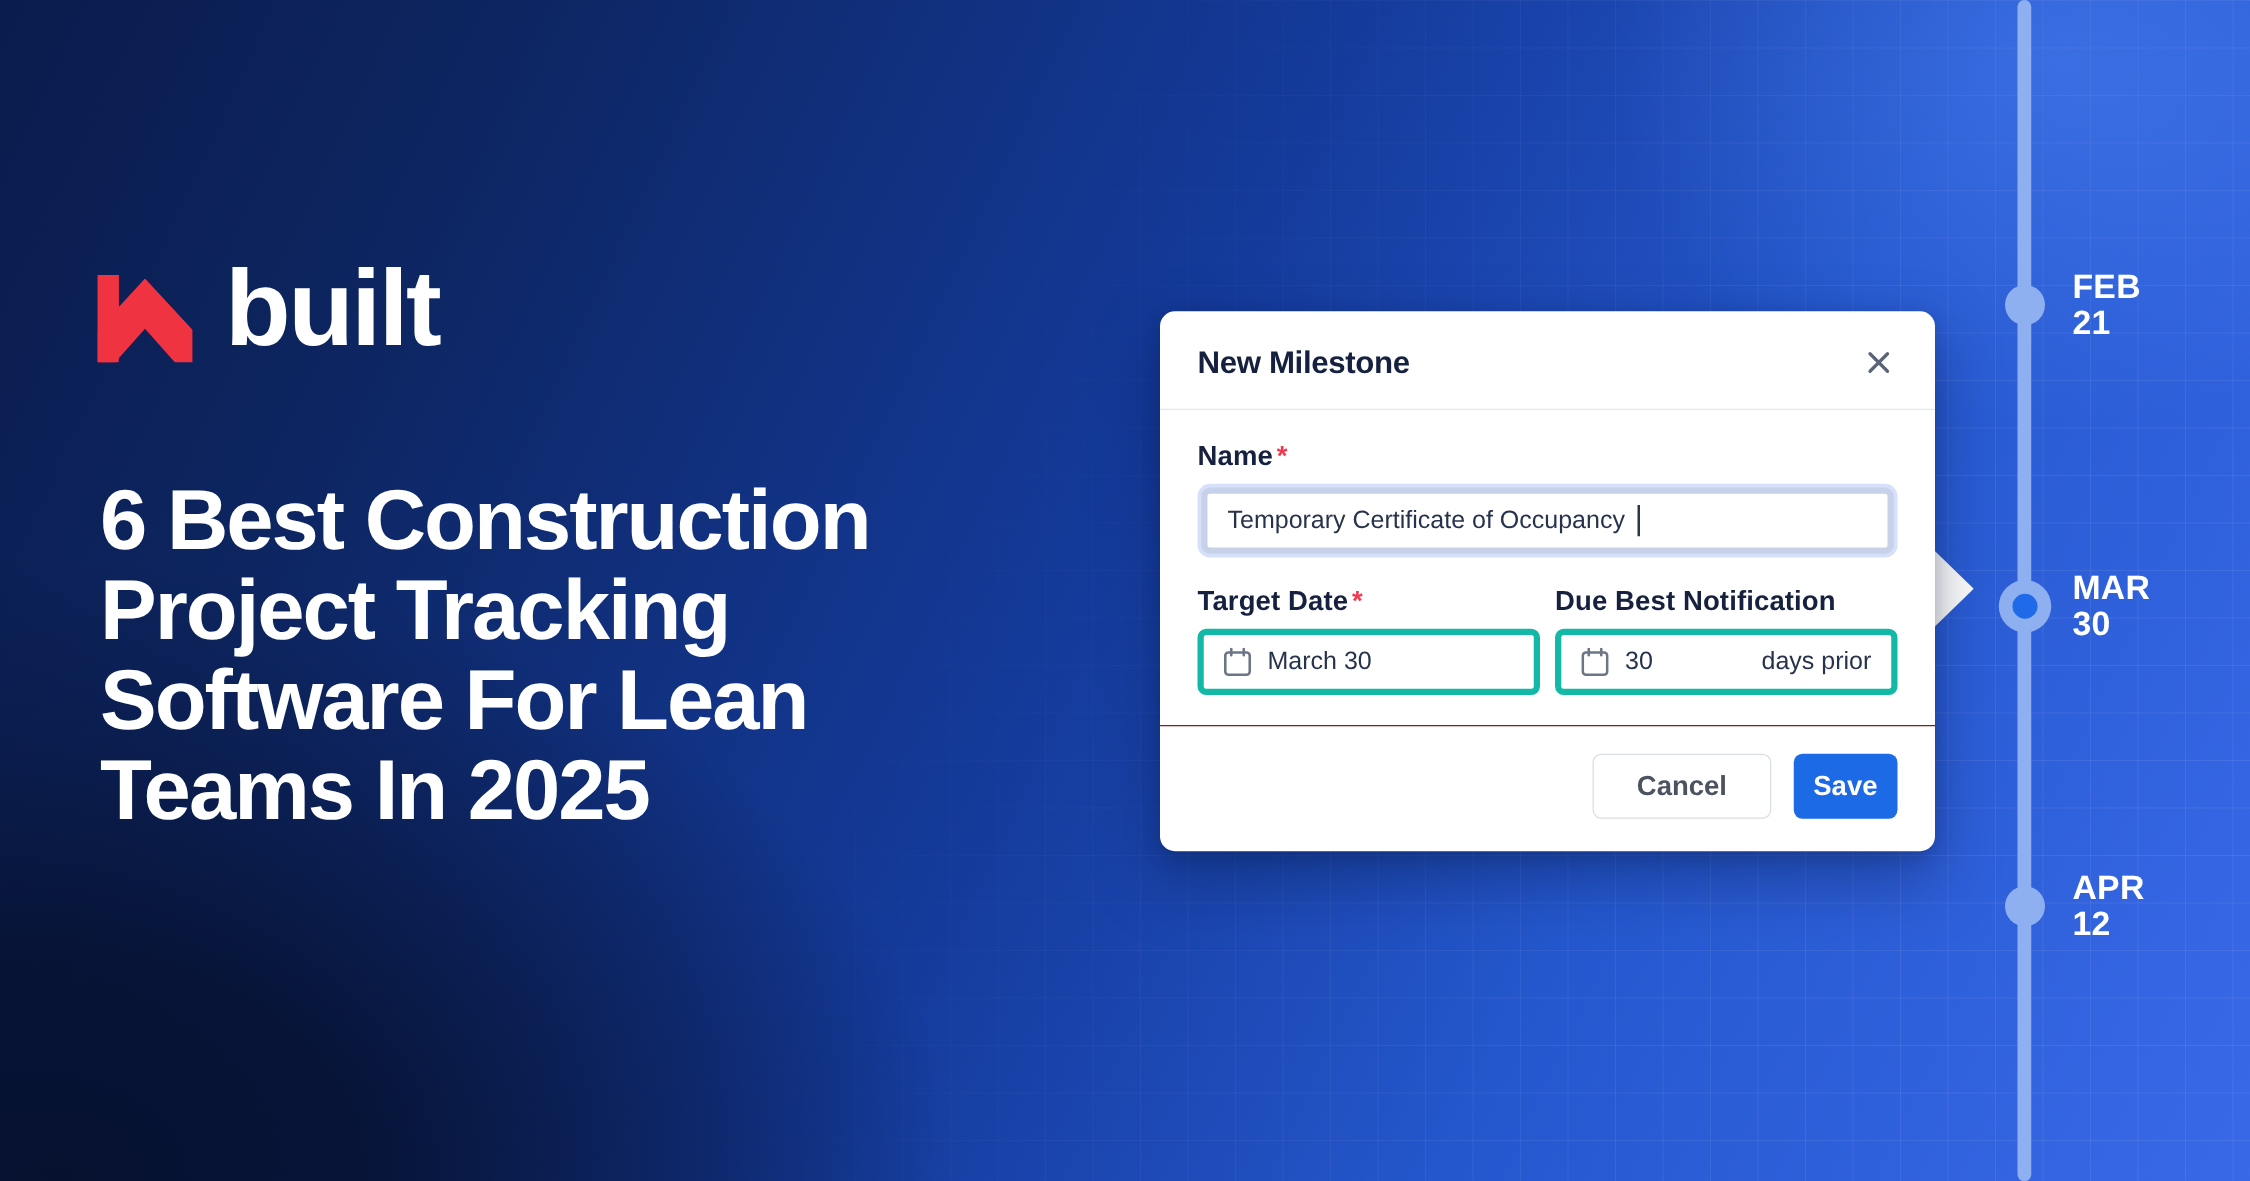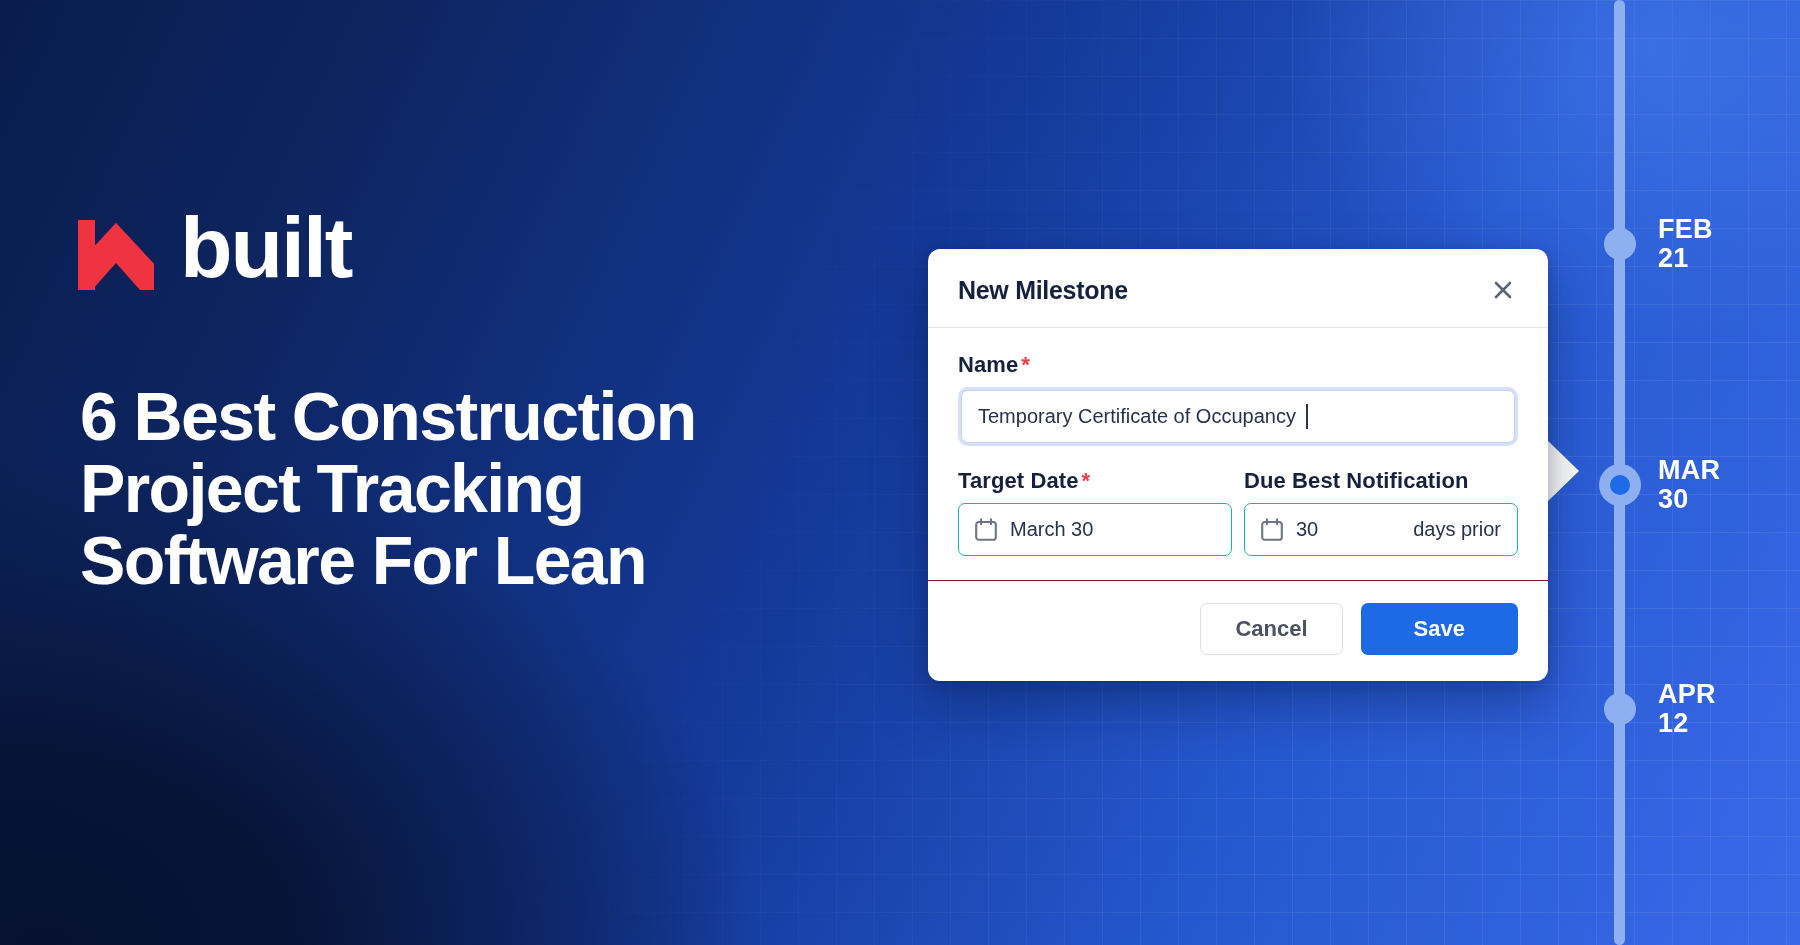--- a/index.html
+++ b/index.html
@@ -105,21 +105,21 @@
   #modal-close svg { display:block; }
 
   #modal-body { padding:24px 30px 24px 30px; }
 
   .field-label {
     font-size:22px; font-weight:700; color:#15213f; margin-bottom:9px; letter-spacing:0.1px;
   }
   .req { color:#ef3b4f; font-weight:700; margin-left:3px; }
 
   .input-shell {
-    border:1px solid #14b8a6; border-radius:7px; background:#ffffff;
+    border:5px solid #14b8a6; border-radius:7px; background:#ffffff;
     height:53px; display:flex; align-items:center; padding:0 16px;
   }
   #name-input-focus {
     border-radius:10px; padding:3px; background:#d6e0fb; margin-bottom:22px;
   }
   #name-input-focus .input-shell { border-color:#c7d2ea; height:53px; }
   #name-value {
     font-size:20px; color:#27324d; white-space:nowrap; overflow:hidden;
   }
   #name-caret {
@@ -140,21 +140,21 @@
     padding:22px 30px 26px 30px;
     display:flex; justify-content:flex-end; gap:18px;
   }
   #cancel-button {
     background:#ffffff; border:1px solid #d9dde5; border-radius:7px;
     height:52px; padding:0 34px; font-size:22px; font-weight:700; color:#4c5260;
     cursor:pointer; font-family:"Liberation Sans", sans-serif;
   }
   #save-button {
     background:#1d6ae6; border:none; border-radius:7px;
-    height:52px; padding:0 53px; font-size:22px; font-weight:700; color:#ffffff;
+    height:52px; padding:0 16px; font-size:22px; font-weight:700; color:#ffffff;
     cursor:pointer; font-family:"Liberation Sans", sans-serif;
   }
 </style>
 </head>
 <body>
 
 <div id="bg-root">
   <div id="bg-grid"></div>
   <div id="bg-top-glow"></div>
   <div id="bg-dark-corner"></div>
@@ -166,20 +166,21 @@
     <path d="M0 14 H17 V84 H0 Z" fill="#ef3340"></path>
     <path d="M38 17 L76 58 V84 L38 44 L0 84 V58 Z" fill="#ef3340"></path>
   </svg>
   <div id="brand-word">built</div>
 </div>
 
 <h1 id="headline">
   <span class="hl-line">6 Best Construction</span>
   <span class="hl-line">Project Tracking</span>
   <span class="hl-line">Software For Lean</span>
+  <span class="hl-line">Teams In 2025</span>
 </h1>
 
 <div id="timeline">
   <div id="timeline-track"></div>
 
   <div class="tl-node" id="tl-node-0" style="top:215px;">
     <div class="tl-dot-wrap">
       <div class="tl-dot"></div>
 
     </div>
@@ -193,21 +194,21 @@
     <div class="tl-dot-wrap">
       <div class="tl-dot"></div>
       <div class="tl-dot-inner"></div>
     </div>
     <div class="tl-label">
       <span>MAR</span>
       <span class="tl-day">30</span>
     </div>
   </div>
 
-  <div class="tl-node" id="tl-node-2" style="top:680px;">
+  <div class="tl-node" id="tl-node-2" style="top:696px;">
     <div class="tl-dot-wrap">
       <div class="tl-dot"></div>
 
     </div>
     <div class="tl-label">
       <span>APR</span>
       <span class="tl-day">12</span>
     </div>
   </div>
 </div>

